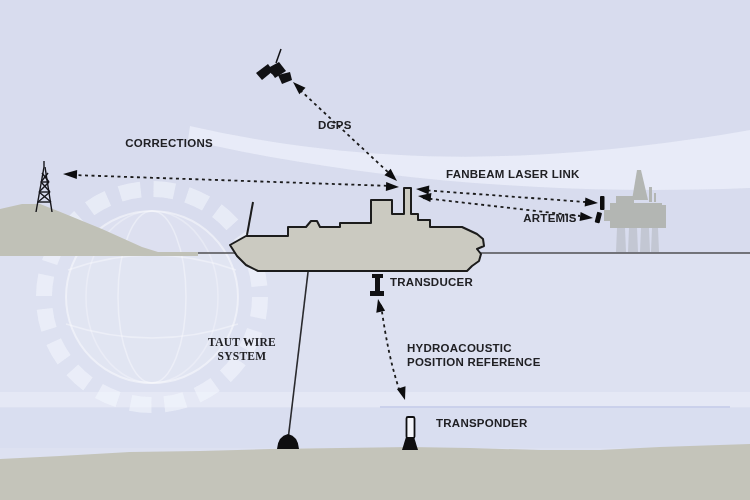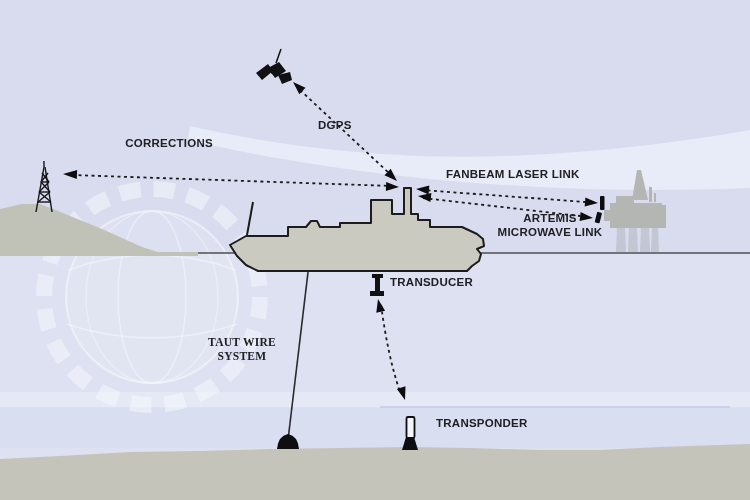--- a/index.html
+++ b/index.html
@@ -140,26 +140,29 @@
   <div class="lbl" style="left:318px;top:87px;margin-top:32px;">DGPS</div>
 
   <div class="lbl center" style="left:88px;top:137px;width:162px;">
     <div>CORRECTIONS</div>
   </div>
 
   <div class="lbl" style="left:446px;top:168px;">FANBEAM LASER LINK</div>
 
   <div class="lbl center" style="left:478px;top:212px;width:144px;">
     <div>ARTEMIS</div>
-    <div>MICROWAVE LINK</div>
   </div>
 
   <div class="lbl" style="left:390px;top:276px;">TRANSDUCER</div>
 
   <div class="lbl center" style="left:194px;top:336px;width:96px;font-family:Liberation Serif, serif;">
     <div>TAUT WIRE</div>
     <div>SYSTEM</div>
   </div>
 
+  <div class="lbl" style="left:407px;top:342px;">
+    <div>HYDROACOUSTIC</div>
+    <div>POSITION REFERENCE</div>
+  </div>
 
   <div class="lbl" style="left:425px;top:417px;margin-left:11px;">TRANSPONDER</div>
 
 </div>
 
 </body></html>

